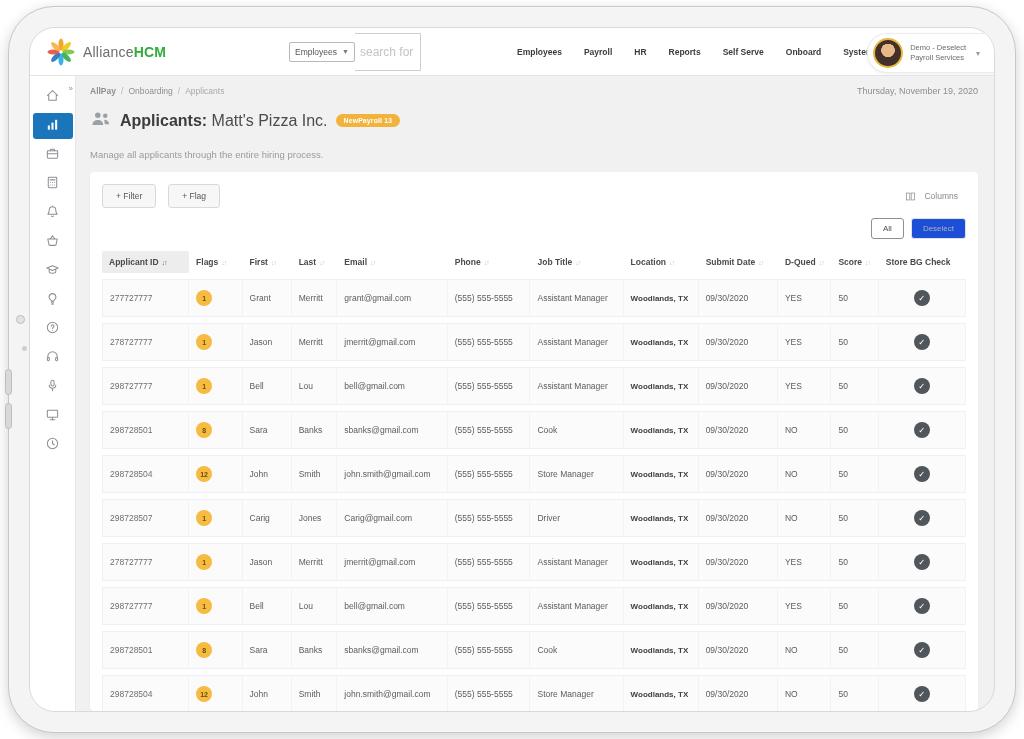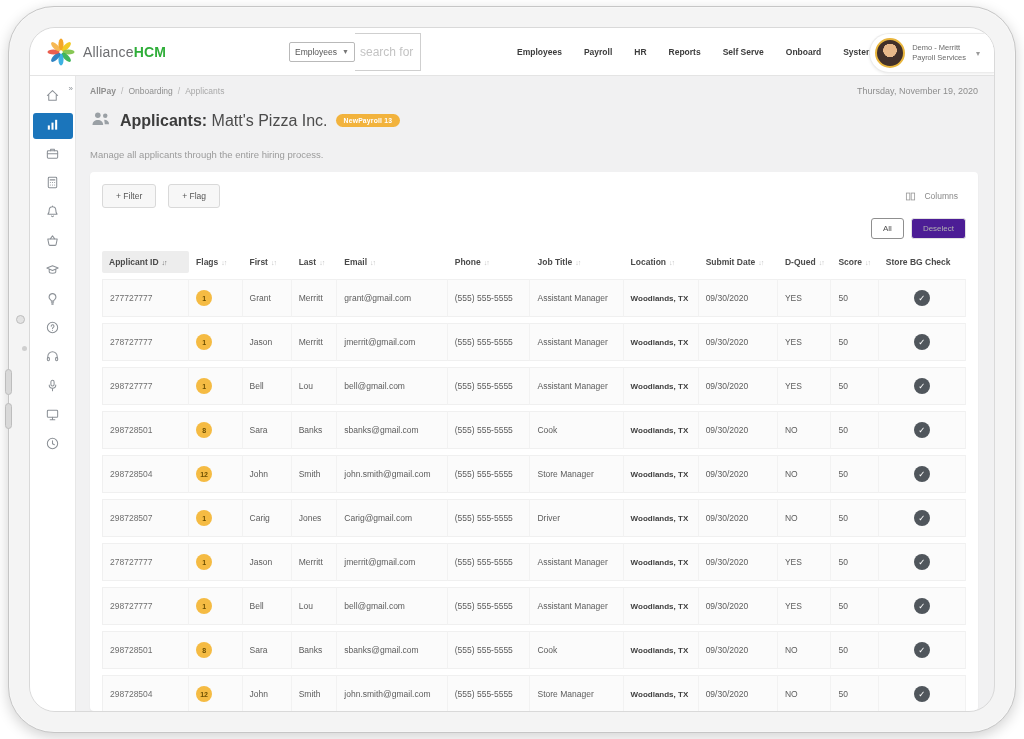--- a/index.html
+++ b/index.html
@@ -91,21 +91,21 @@
     border:1px solid #e0e0e0; border-radius:3px; background:#fff; overflow:hidden; }
   .tbl-search .mag { width:26px; height:100%; background:#f3f3f3; display:flex; align-items:center;
     justify-content:center; border-right:1px solid #e7e7e7; }
   .tbl-search .mag svg { width:10px; height:10px; stroke:#8f8f8f; fill:none; stroke-width:1.4; stroke-linecap:round; }
   .tbl-search input { flex:1; border:none; outline:none; font-size:8.5px; color:#555; padding:0 8px;
     font-family:"Liberation Sans",sans-serif; }
   .tbl-search input::placeholder { color:#b8b8b8; }
   .sel-btns { margin-left:auto; display:flex; gap:7px; }
   .btn-all { font-size:8px; color:#4c4c4c; background:#fff; border:1px solid #8f8f8f;
     border-radius:3px; padding:5px 11px; cursor:pointer; }
-  .btn-deselect { font-size:8px; color:#b2b2b2; background:#4c1d95; border:1px solid #e2e2e2;
+  .btn-deselect { font-size:8px; color:#b2b2b2; background:#1d4ed8; border:1px solid #e2e2e2;
     border-radius:3px; padding:5px 11px; cursor:pointer; }
 
   
   .tbl-wrap { flex:1; min-height:0; margin-top:6px; overflow:hidden; }
   table { width:100%; border-collapse:separate; border-spacing:0 6px; table-layout:fixed; }
   th { font-size:8.5px; font-weight:700; color:#4a4a4a; text-align:left; padding:6px 7px;
     white-space:nowrap; overflow:hidden; cursor:pointer; }
   th .sort { font-size:7px; color:#c4c4c4; margin-left:3px; letter-spacing:-1px; }
   th.sorted { background:#ededed; border-radius:2px; }
   th.sorted .sort { color:#6e6e6e; }
@@ -177,21 +177,21 @@
         <a>HR</a>
         <a>Reports</a>
         <a>Self Serve</a>
         <a>Onboard</a>
         <a>System</a>
       </nav>
 
       <div class="user-chip">
         <div class="avatar"></div>
         <div class="user-name">
-          <div>Demo - Merritt</div>
+          <div>Demo - Deselect</div>
           <div>Payroll Services</div>
         </div>
         <span class="user-caret">▾</span>
       </div>
     </div>
 
     <div class="app-body">
 
       <div class="side-rail">
         <span class="rail-expand">»</span>

